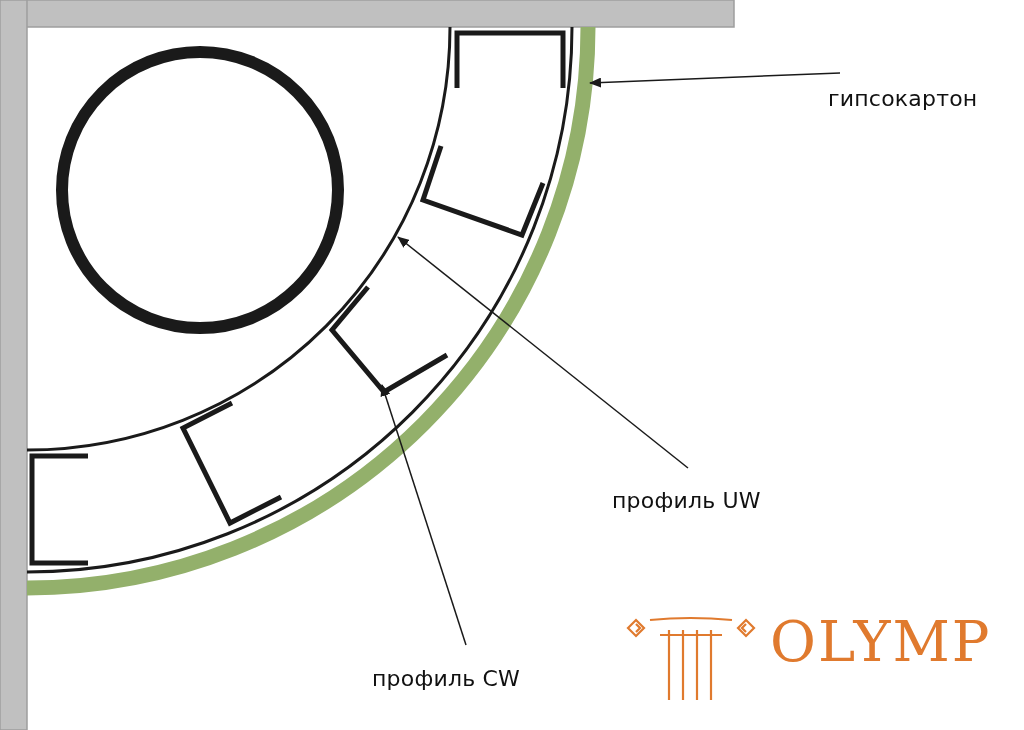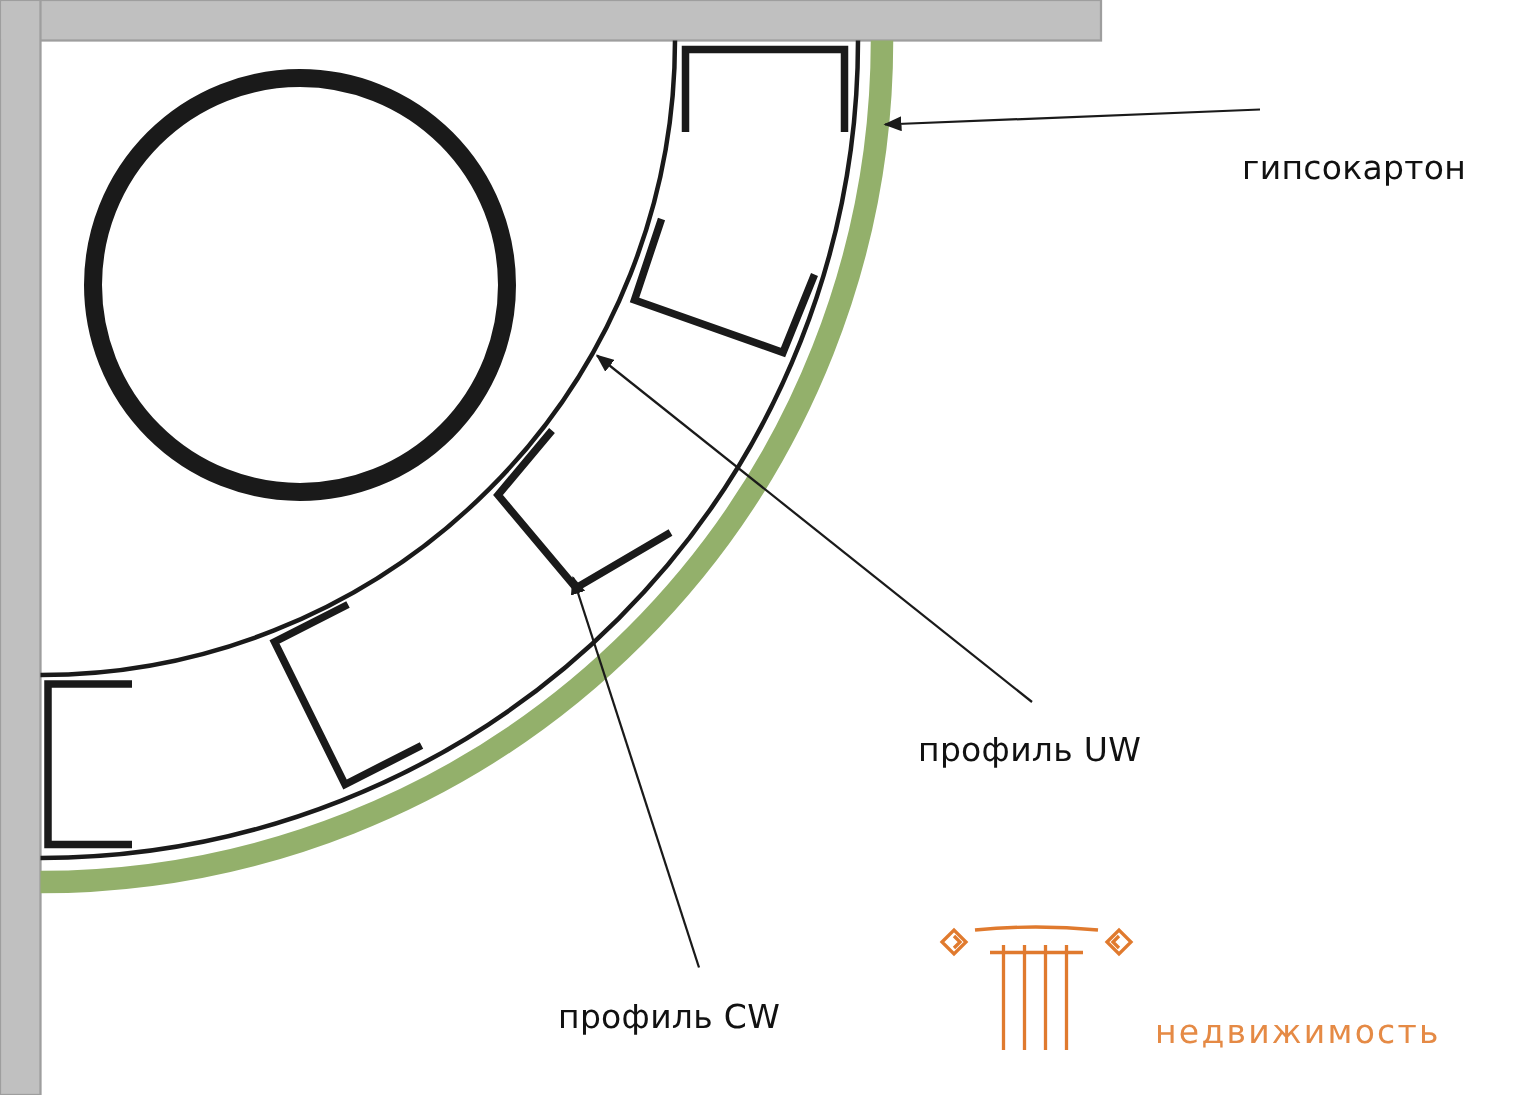--- a/index.html
+++ b/index.html
@@ -57,19 +57,19 @@
     <line x1="660" y1="635" x2="722" y2="635"></line>
     <line x1="669" y1="630" x2="669" y2="700"></line>
     <line x1="683" y1="630" x2="683" y2="700"></line>
     <line x1="697" y1="630" x2="697" y2="700"></line>
     <line x1="711" y1="630" x2="711" y2="700"></line>
     <path d="M 628 628 l 8 -8 l 8 8 l -8 8 z M 636 624 l 4 4 l -4 4"></path>
     <path d="M 738 628 l 8 -8 l 8 8 l -8 8 z M 746 624 l -4 4 l 4 4"></path>
   </g>
 </svg>
 
-<div class="label" style="left:828px; top:100px;">гипсокартон</div>
+<div class="label" style="left:828px; top:86px;">гипсокартон</div>
 <div class="label" style="left:612px; top:488px;">профиль UW</div>
 <div class="label" style="left:372px; top:666px;">профиль CW</div>
 
 <div class="logo">
-  <div class="logo-sub">недвижимость</div>
+  <div class="logo-word">OLYMP</div>
 </div>
 
 </body></html>

